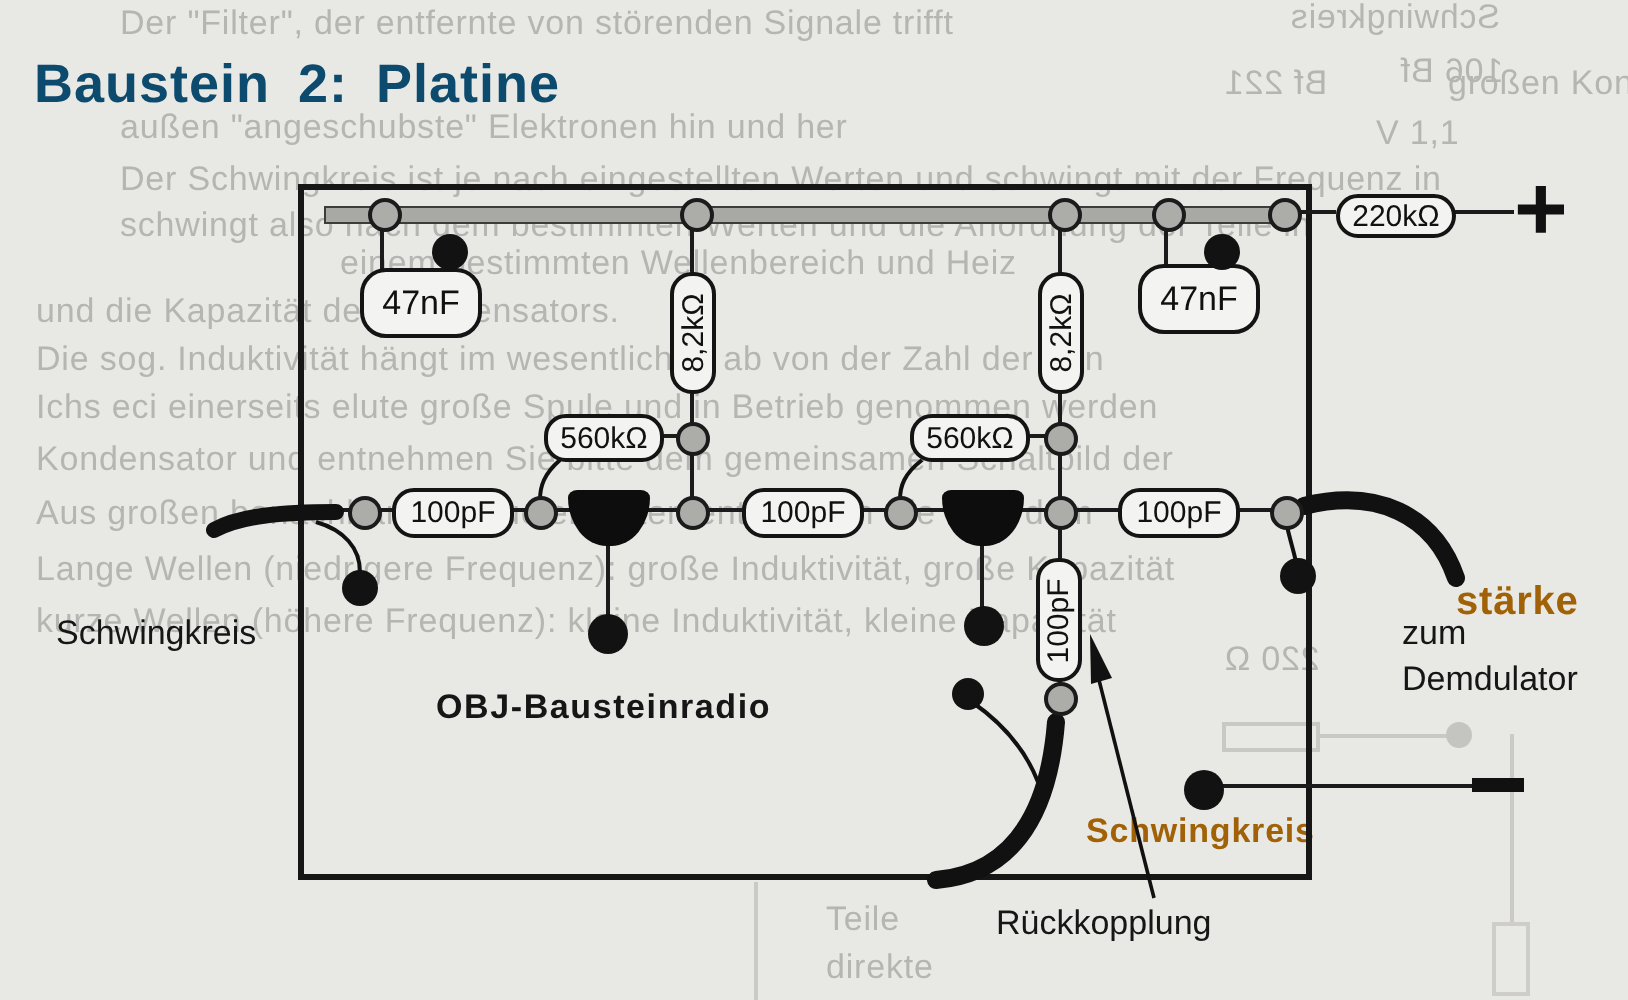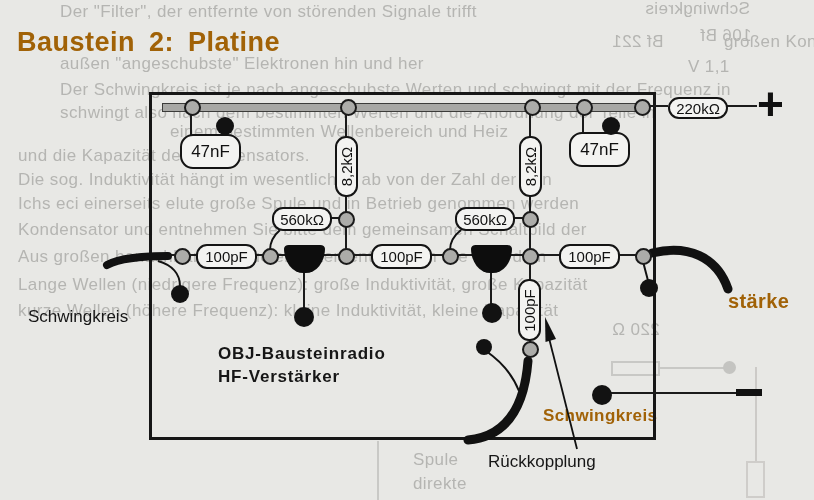--- a/index.html
+++ b/index.html
@@ -36,45 +36,45 @@
 <body>
 
 <div class="page">
 
   <span class="bg-t" style="left:60px;top:3px">Der "Filter", der entfernte von störenden Signale trifft</span>
   <span class="bg-t mir" style="left:645px;top:0px">Schwingkreis</span>
   <span class="bg-t mir" style="left:612px;top:33px">Bf 221</span>
   <span class="bg-t" style="left:724px;top:33px">großen Kond</span>
   <span class="bg-t" style="left:60px;top:55px">außen "angeschubste" Elektronen hin und her</span>
   <span class="bg-t" style="left:688px;top:58px">V 1,1</span>
-  <span class="bg-t" style="left:60px;top:81px">Der Schwingkreis ist je nach angeschubste Werten und schwingt mit der Frequenz in</span>
+  <span class="bg-t" style="left:60px;top:81px">Der Schwingkreis ist je nach eingestellten Werten und schwingt mit der Frequenz in</span>
   <span class="bg-t" style="left:60px;top:104px">schwingt also nach dem bestimmten Werten und die Anordnung der Teile in</span>
   <span class="bg-t" style="left:170px;top:123px">einem bestimmten Wellenbereich und Heiz</span>
   <span class="bg-t" style="left:18px;top:147px">und die Kapazität des Kondensators.</span>
   <span class="bg-t" style="left:18px;top:171px">Die sog. Induktivität hängt im wesentlichen ab von der Zahl der Win</span>
   <span class="bg-t" style="left:18px;top:195px">Ichs eci einerseits elute große Spule und in Betrieb genommen werden</span>
   <span class="bg-t" style="left:18px;top:221px">Kondensator und entnehmen Sie bitte dem gemeinsamen Schaltbild der</span>
   <span class="bg-t" style="left:18px;top:248px">Aus großen benachbarten Bauelementen entnehmen Sie bitte dem</span>
   <span class="bg-t" style="left:18px;top:276px">Lange Wellen (niedrigere Frequenz): große Induktivität, große Kapazität</span>
   <span class="bg-t" style="left:18px;top:302px">kurze Wellen (höhere Frequenz): kleine Induktivität, kleine Kapazität</span>
   <span class="bg-t bg-big" style="left:728px;top:291px">stärke</span>
   <span class="bg-t mir" style="left:612px;top:321px">220 Ω</span>
   <span class="bg-t bg-big" style="left:543px;top:407px;font-size:17px">Schwingkreis</span>
-  <span class="bg-t" style="left:413px;top:451px">Spule</span>
+  <span class="bg-t" style="left:413px;top:451px">Teile</span>
   <span class="bg-t" style="left:413px;top:475px">direkte</span>
   <span class="bg-t mir" style="left:700px;top:27px">106 Bf</span>
 
   <div class="f-shape" style="left:611px;top:361px;width:49px;height:15px;border:2px solid #c8c8c5;box-sizing:border-box"></div>
   <div class="f-shape" style="left:660px;top:367px;width:68px;height:2px;background:#c8c8c5"></div>
   <div class="f-shape" style="left:723px;top:361px;width:13px;height:13px;border-radius:50%;background:#c4c4c1"></div>
   <div class="f-shape" style="left:755px;top:367px;width:2px;height:95px;background:#cccac7"></div>
   <div class="f-shape" style="left:746px;top:461px;width:19px;height:37px;border:2px solid #cfcdca;box-sizing:border-box"></div>
   <div class="f-shape" style="left:377px;top:441px;width:2px;height:59px;background:#c9c9c6"></div>
 
-  <div style="position:absolute;left:17px;top:27px;font-size:27px;font-weight:bold;color:#a16207;letter-spacing:.5px;word-spacing:6px">Baustein 2: Platine</div>
+  <div style="position:absolute;left:17px;top:27px;font-size:27px;font-weight:bold;color:#0c4a6e;letter-spacing:.5px;word-spacing:6px">Baustein 2: Platine</div>
 
   <div class="box"></div>
 
   <div class="rail"></div>
   <div class="hline" style="left:646px;top:105px;width:22px;height:2px"></div>
   <div class="hline" style="left:727px;top:105px;width:30px;height:2px"></div>
 
   <div class="vline" style="left:345px;top:111px;width:2px;height:145px"></div>
   <div class="vline" style="left:529px;top:111px;width:2px;height:145px"></div>
   <div class="vline" style="left:190px;top:111px;width:2px;height:25px"></div>
@@ -164,19 +164,22 @@
   <div class="dot" style="left:640px;top:279px;width:18px;height:18px"></div>
 
   <div class="plus">+</div>
   <div class="minusbar"></div>
 
   <div class="lbl" style="left:28px;top:305px">
     <div>Schwingkreis</div>
   </div>
   <div class="lbl bold" style="left:218px;top:342px">
     <div>OBJ-Bausteinradio</div>
-    <div>HF-Verstärker</div>
   </div>
-  <div class="lbl" style="left:488px;top:450px;line-height:24px">
+  <div class="lbl" style="left:701px;top:305px">
+    <div>zum</div>
+    <div>Demdulator</div>
+  </div>
+  <div class="lbl" style="left:498px;top:450px;line-height:24px">
     <div>Rückkopplung</div>
   </div>
 
 </div>
 
 </body></html>

